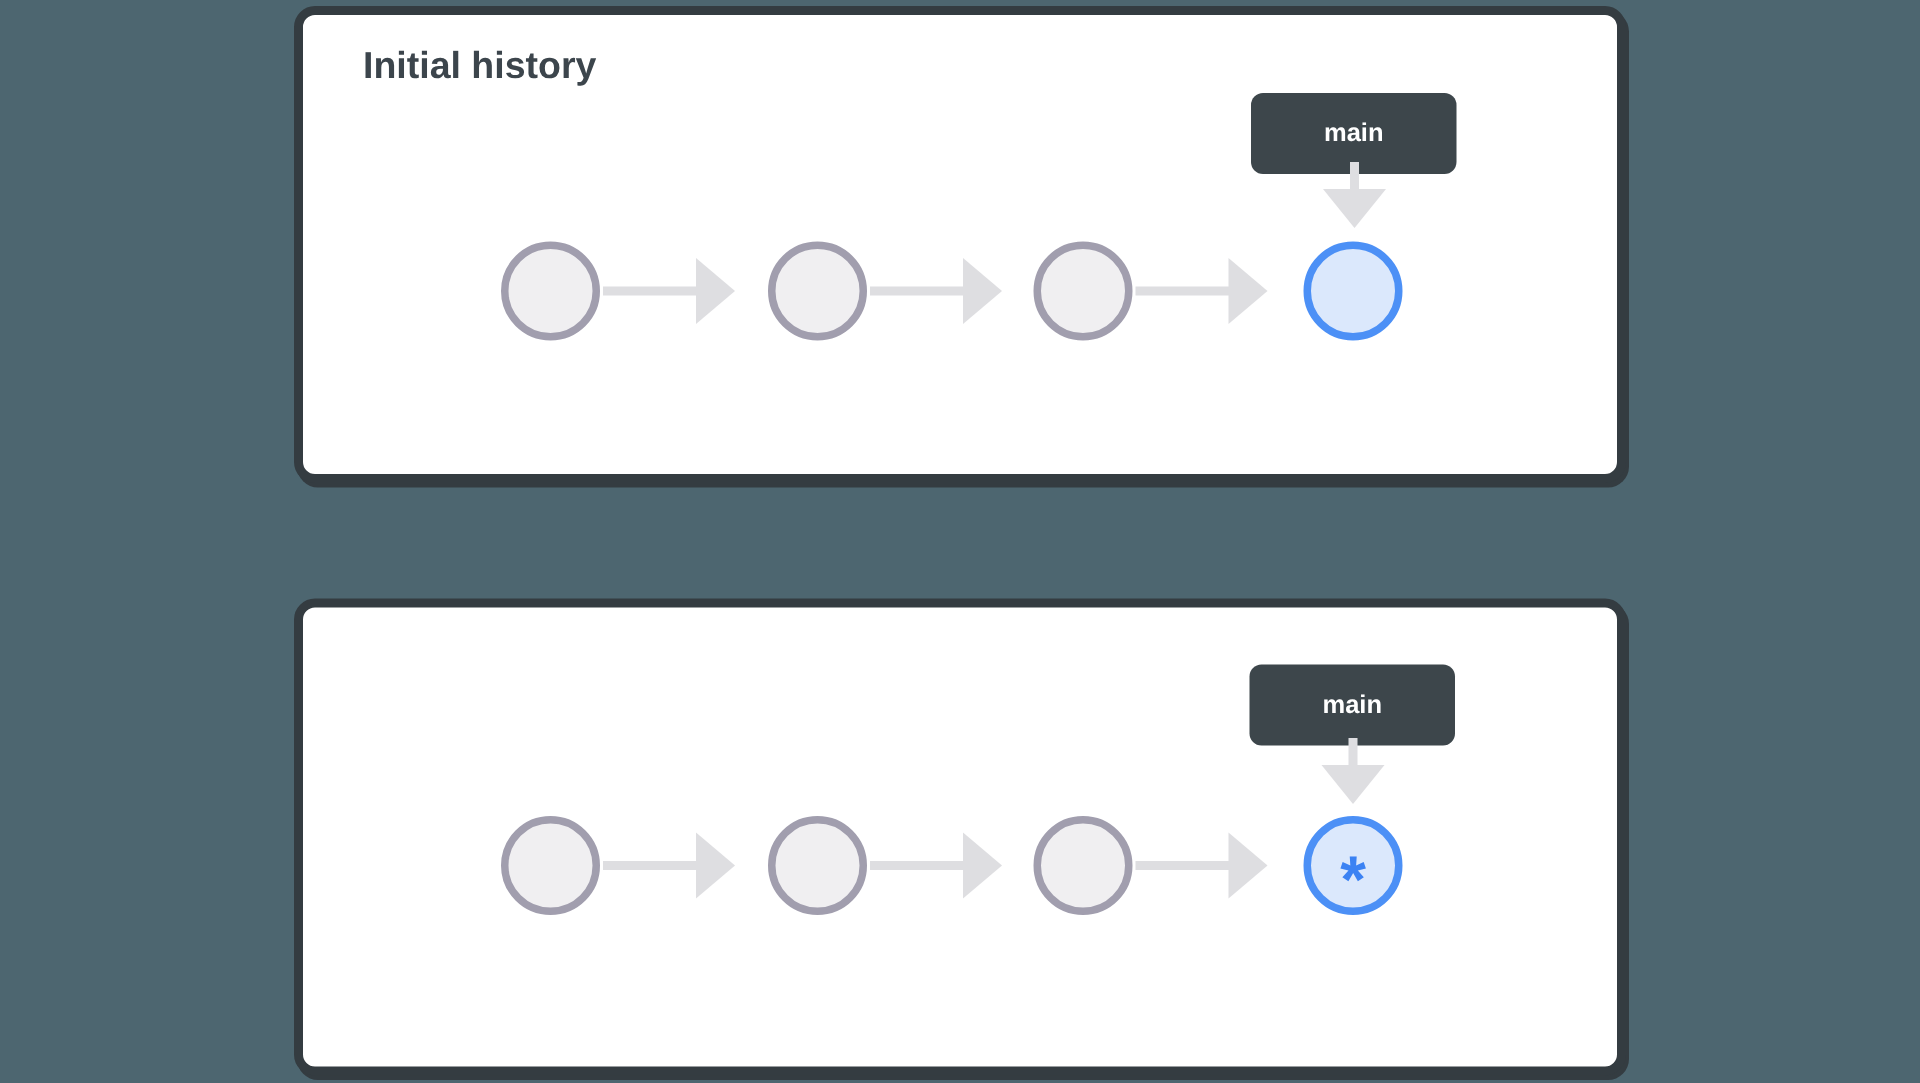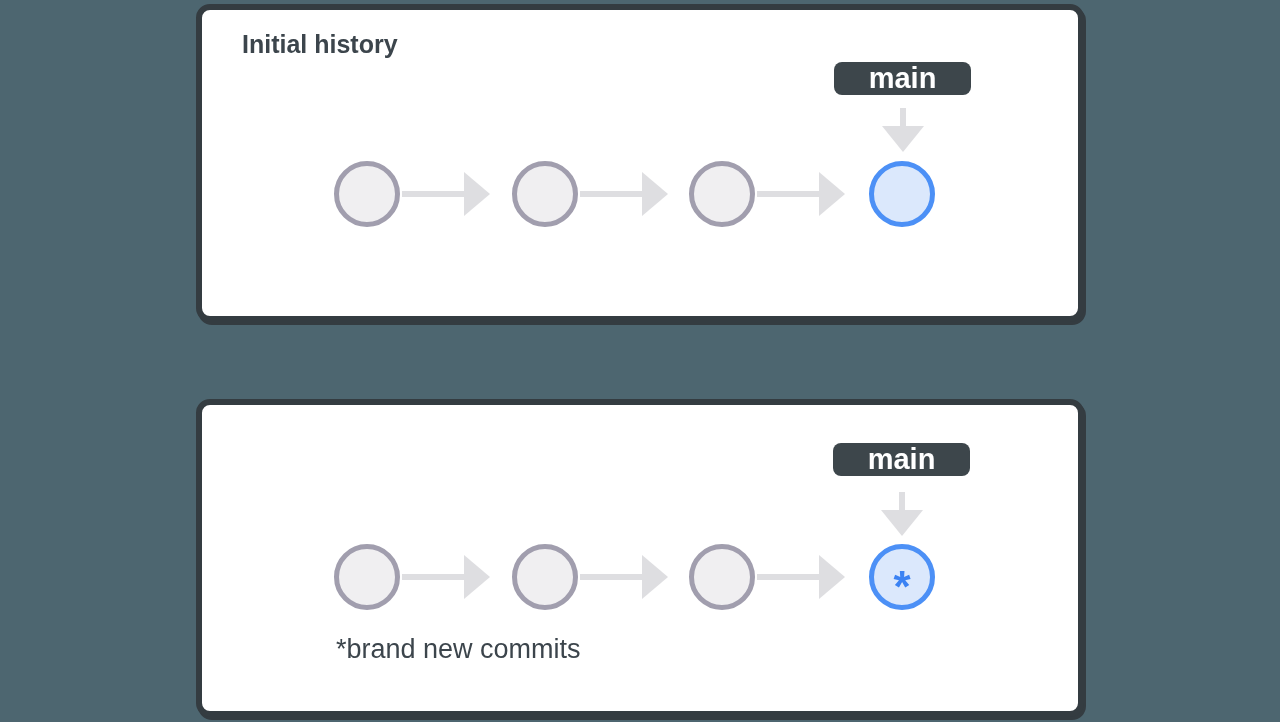--- a/index.html
+++ b/index.html
@@ -99,25 +99,25 @@
     position: absolute; left: 62px; top: 0;
     width: 0; height: 0;
     border-top: 22px solid transparent;
     border-bottom: 22px solid transparent;
     border-left: 26px solid var(--arrow);
   }
 
   .branch-label {
     position: absolute;
     width: 137px;
-    height: 33px;
+    height: 54px;
     border-radius: 8px;
     background: var(--branch-label-bg);
     color: var(--branch-label-text);
-    font-size: 29px;
+    font-size: 17px;
     font-weight: 700;
     display: flex;
     align-items: center;
     justify-content: center;
   }
   #panel-initial .branch-label { left: 632px; top: 52px; }
   #panel-amended .branch-label { left: 631px; top: 38px; }
 
   .v-arrow { position: absolute; width: 42px; height: 44px; }
   #panel-initial .v-arrow { left: 680px; top: 98px; }
@@ -199,14 +199,13 @@
   </div>
   <div class="commit c2"></div>
   <div class="h-arrow a2">
     <div class="h-shaft"></div>
     <div class="h-head"></div>
   </div>
   <div class="commit highlight c3">
     <span class="commit-symbol">*</span>
   </div>
 
-  <p class="footnote">*brand new commits</p>
 </section>
 
 </body></html>

